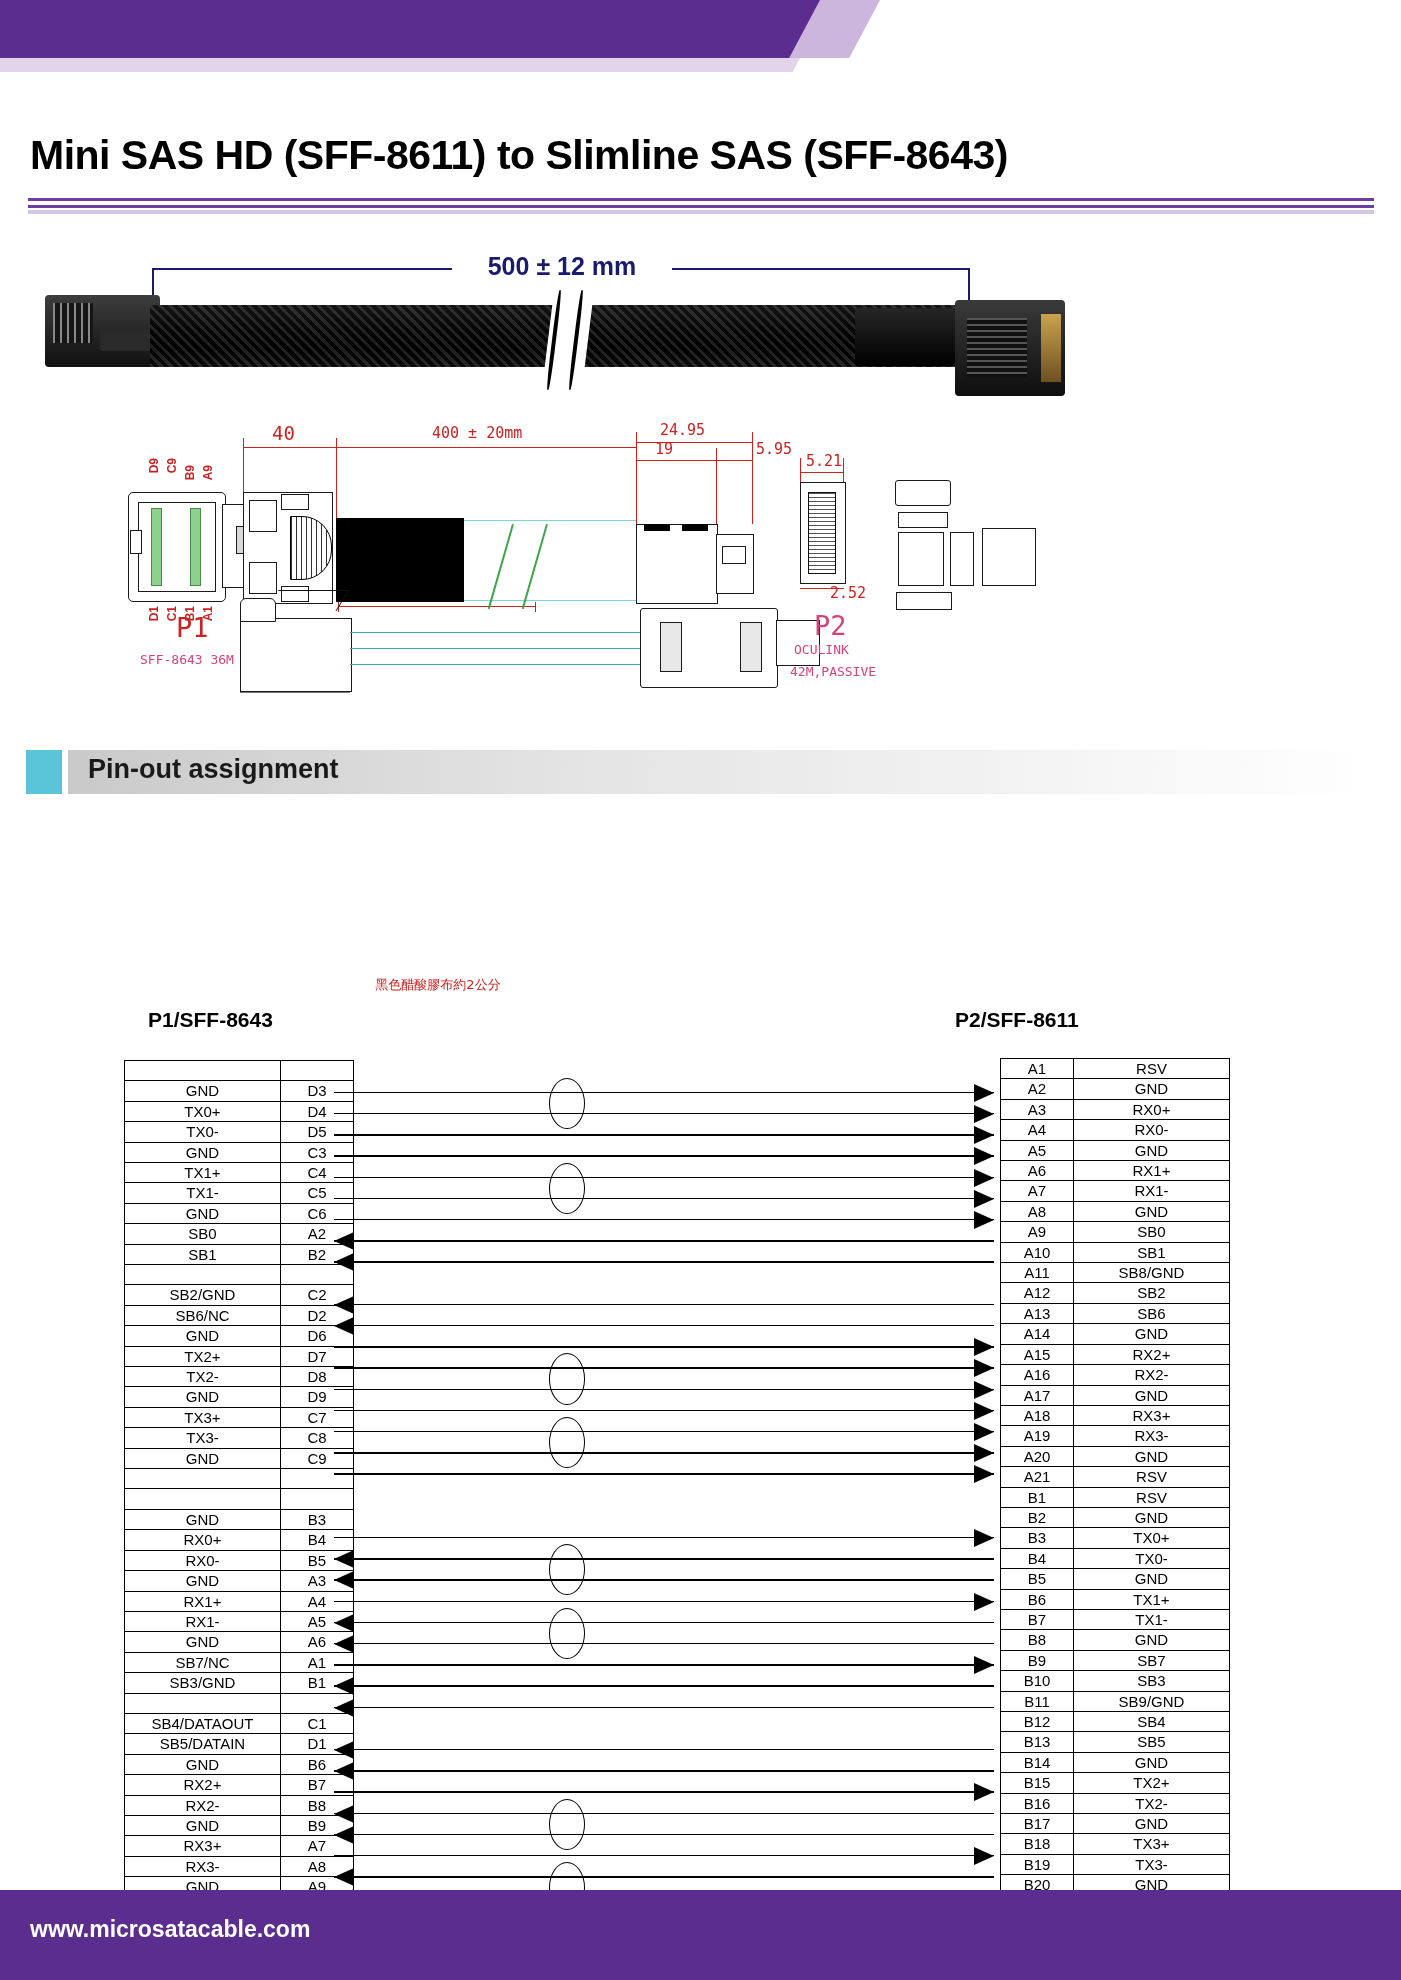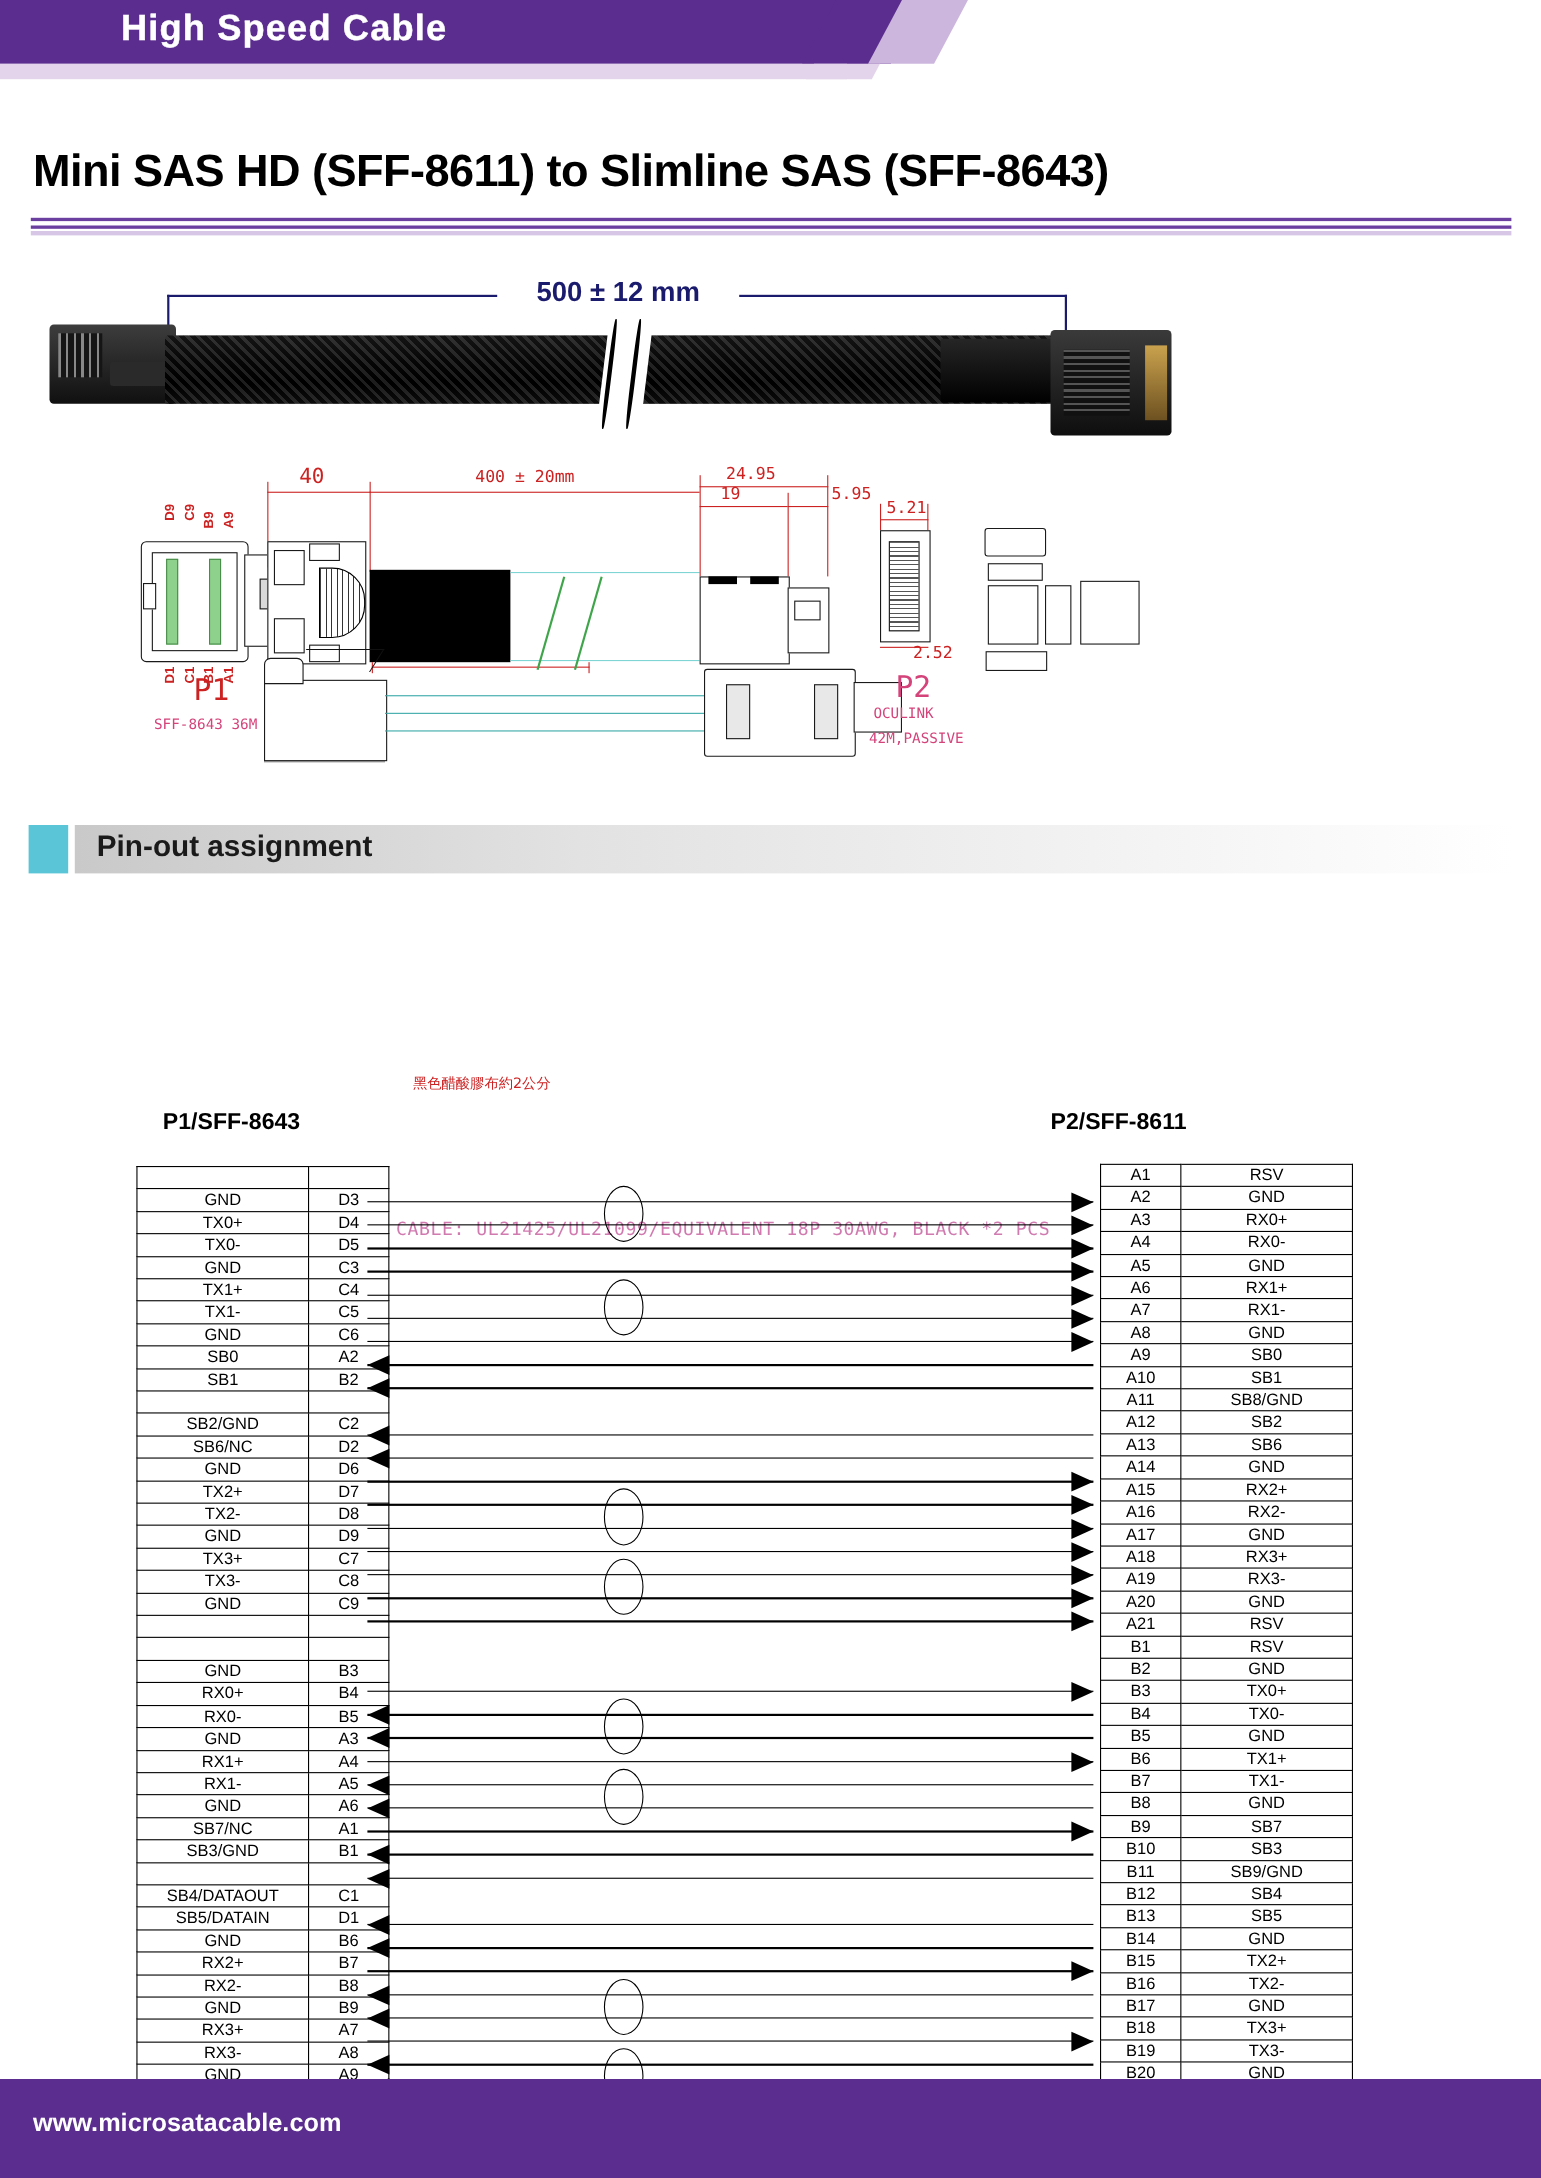--- a/index.html
+++ b/index.html
@@ -109,21 +109,20 @@
 </style>
 </head>
 <body>
 
 <div class="hdr">
   <div class="hdr-purple"></div>
   <div class="hdr-purple-skew"></div>
   <div class="hdr-lilac-skew"></div>
   <div class="hdr-band"></div>
   <div class="hdr-band-skew"></div>
-  <div class="hdr-title">High Speed Cable</div>
 </div>
 
 <div class="main-title">Mini SAS HD (SFF-8611) to Slimline SAS (SFF-8643)</div>
 <div class="rule-wrap">
   <div class="rule1"></div>
   <div class="rule2"></div>
   <div class="rule3"></div>
 </div>
 
 <div class="dimline">
@@ -246,21 +245,20 @@
 
   <div class="wht-box" style="left:640px;top:188px;width:136px;height:78px;border-radius:3px;"></div>
   <div class="wht-box" style="left:660px;top:202px;width:20px;height:48px;background:#e8e8e8;"></div>
   <div class="wht-box" style="left:740px;top:202px;width:20px;height:48px;background:#e8e8e8;"></div>
   <div class="wht-box" style="left:776px;top:200px;width:42px;height:44px;"></div>
 
   <div class="plabel" style="left:814px;top:190px;">P2</div>
   <div class="psub" style="left:794px;top:222px;">OCULINK</div>
   <div class="psub" style="left:790px;top:244px;">42M,PASSIVE</div>
 
-  <div class="cablespec">CABLE: UL21425/UL21099/EQUIVALENT 18P 30AWG, BLACK *2 PCS</div>
 </div>
 
 <div class="po-bar">
   <div class="po-sq"></div>
   <div class="po-grad"></div>
   <div class="po-txt">Pin-out assignment</div>
 </div>
 
 <div class="tbl-hdr" style="left:148px;top:1008px;">P1/SFF-8643</div>
 <div class="tbl-hdr" style="left:955px;top:1008px;">P2/SFF-8611</div>

